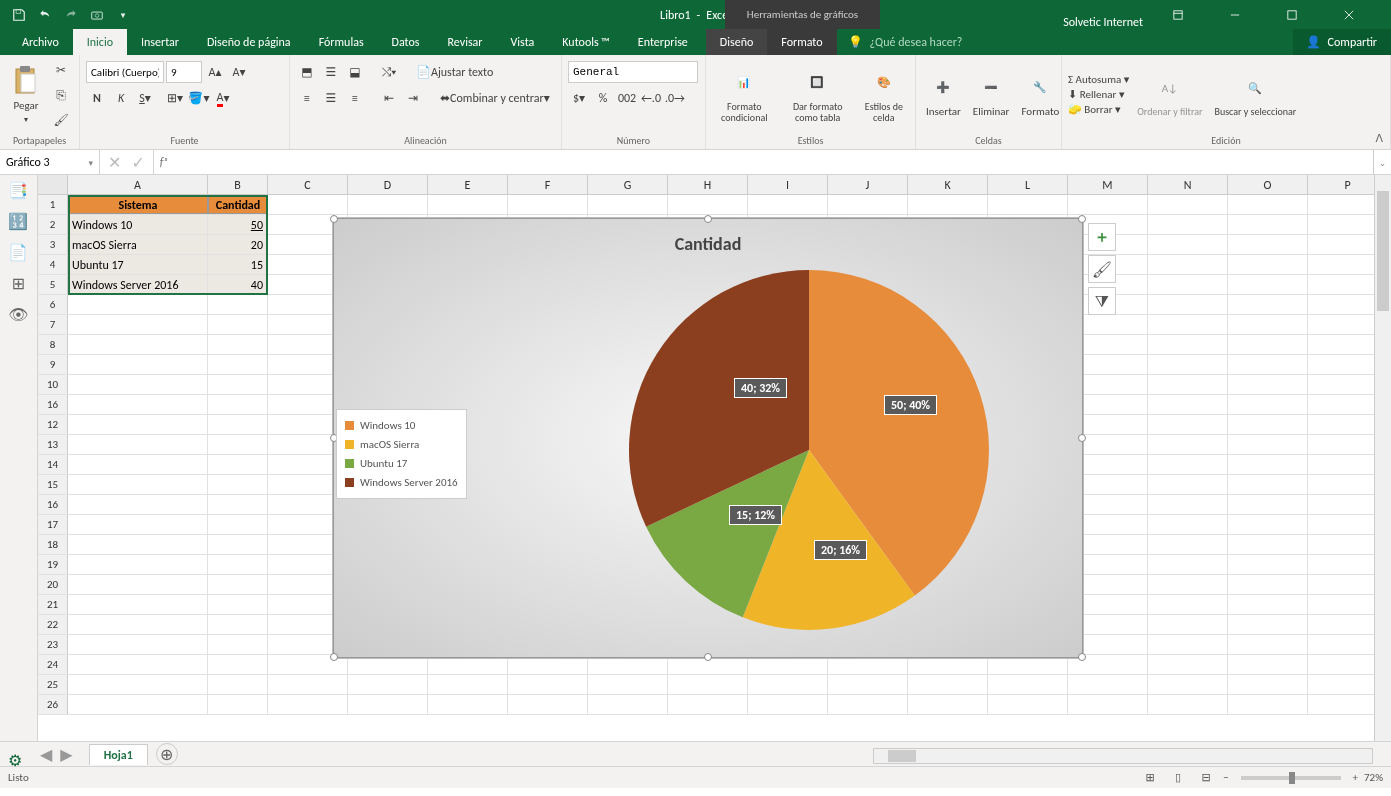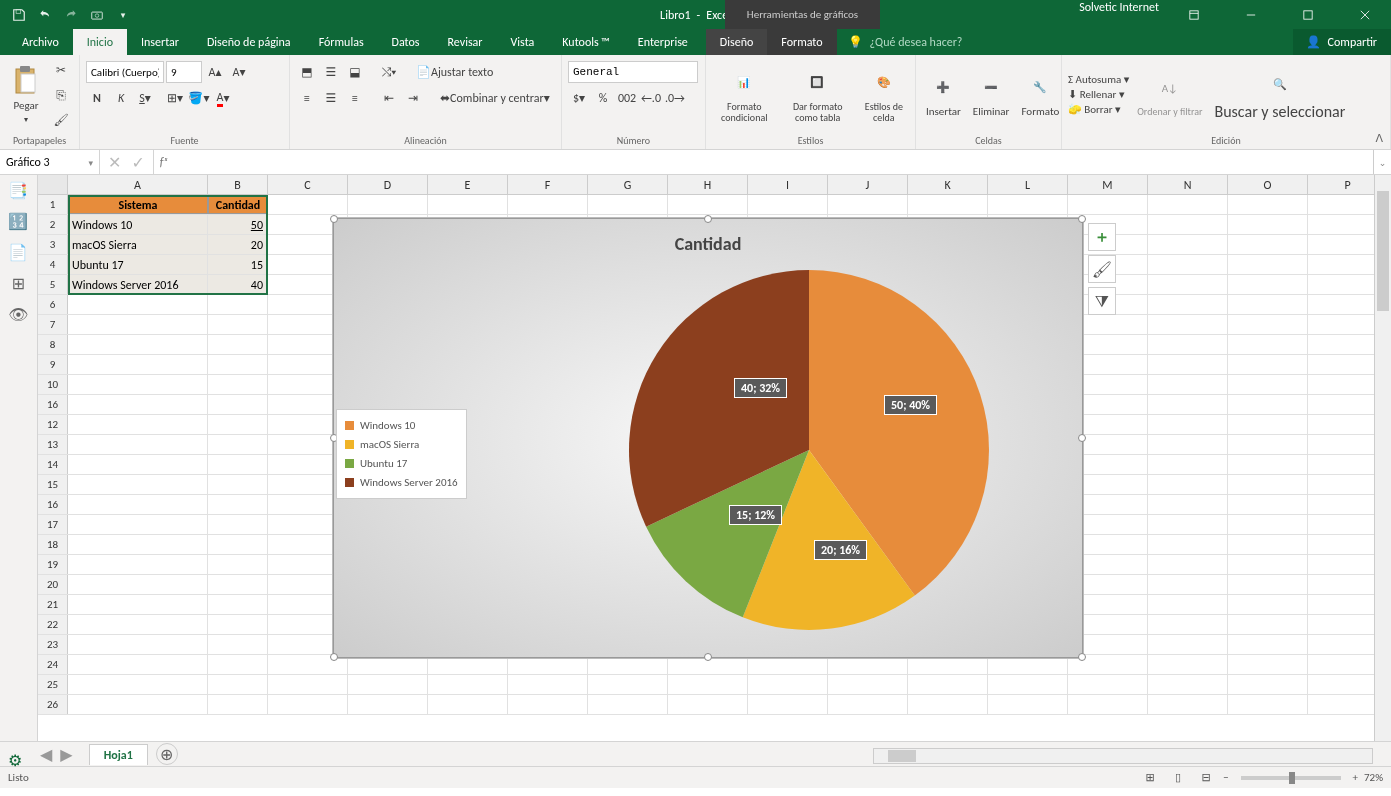--- a/index.html
+++ b/index.html
@@ -2,21 +2,21 @@
 <html><head>
 <meta charset="utf-8">
 <style>
 *{box-sizing:border-box;margin:0;padding:0;font-family:"Segoe UI",Calibri,sans-serif;user-select:none}
 body{width:1391px;height:796px;background:#fff;overflow:hidden;position:relative}
 .titlebar{height:29px;background:#0e6737;display:flex;align-items:center;color:#fff;font-size:12px;position:relative}
 .qat{display:flex;align-items:center;gap:4px;padding:0 8px}
 .qat-btn{width:22px;height:22px;display:flex;align-items:center;justify-content:center;opacity:.9}
 .qat-btn svg{width:14px;height:14px;fill:#fff}
 .title-center{position:absolute;left:50%;transform:translateX(-50%);display:flex;gap:6px}
-.title-right{margin-left:auto;display:flex;align-items:flex-start;gap:12px;padding-right:4px}
+.title-right{margin-left:auto;display:flex;align-items:flex-end;gap:12px;padding-right:20px}
 .win-btn{width:45px;height:29px;display:flex;align-items:center;justify-content:center}
 .win-btn svg{width:10px;height:10px;stroke:#fff;stroke-width:1;fill:none}
 .tool-ctx{position:absolute;left:725px;top:0;width:155px;height:29px;background:#3a3a3a;display:flex;align-items:center;justify-content:center;font-size:11px;color:#ccc}
 .ribbon-tabs{height:26px;background:#0e6737;display:flex;align-items:stretch;padding-left:8px;position:relative}
 .rtab{padding:0 14px;display:flex;align-items:center;color:#fff;font-size:12px;cursor:pointer}
 .rtab.active{background:#f3f2f1;color:#217346}
 .rtab.ctx{background:#3a3a3a}
 .rtab.ctx.on{background:#444}
 .tell{display:flex;align-items:center;gap:6px;color:#b2d9c4;font-size:12px;padding-left:12px}
 .share{margin-left:auto;background:#0a5a2f;padding:0 14px;display:flex;align-items:center;gap:6px;color:#fff;font-size:12px}
@@ -289,21 +289,21 @@
         <div>Σ <span>Autosuma</span> ▾</div>
         <div>⬇ <span>Rellenar</span> ▾</div>
         <div>🧽 <span>Borrar</span> ▾</div>
       </div>
       <div class="bigbtn dis">
           <div class="ico32">A↓</div>
           <span style="font-size:10px;text-align:center;line-height:1.1">Ordenar y filtrar</span>
         </div>
       <div class="bigbtn">
           <div class="ico32">🔍</div>
-          <span style="font-size:16px;line-height:1.1">Buscar y seleccionar</span>
+          <span style="font-size:10px;line-height:1.1">Buscar y seleccionar</span>
         </div>
     </div>
     <div class="grp-label">Edición</div>
   </div>
   <div class="collapse">ᐱ</div>
 </div>
 
 <div class="namebox-row">
   <div class="namebox">
       <span>Gráfico 3</span>

